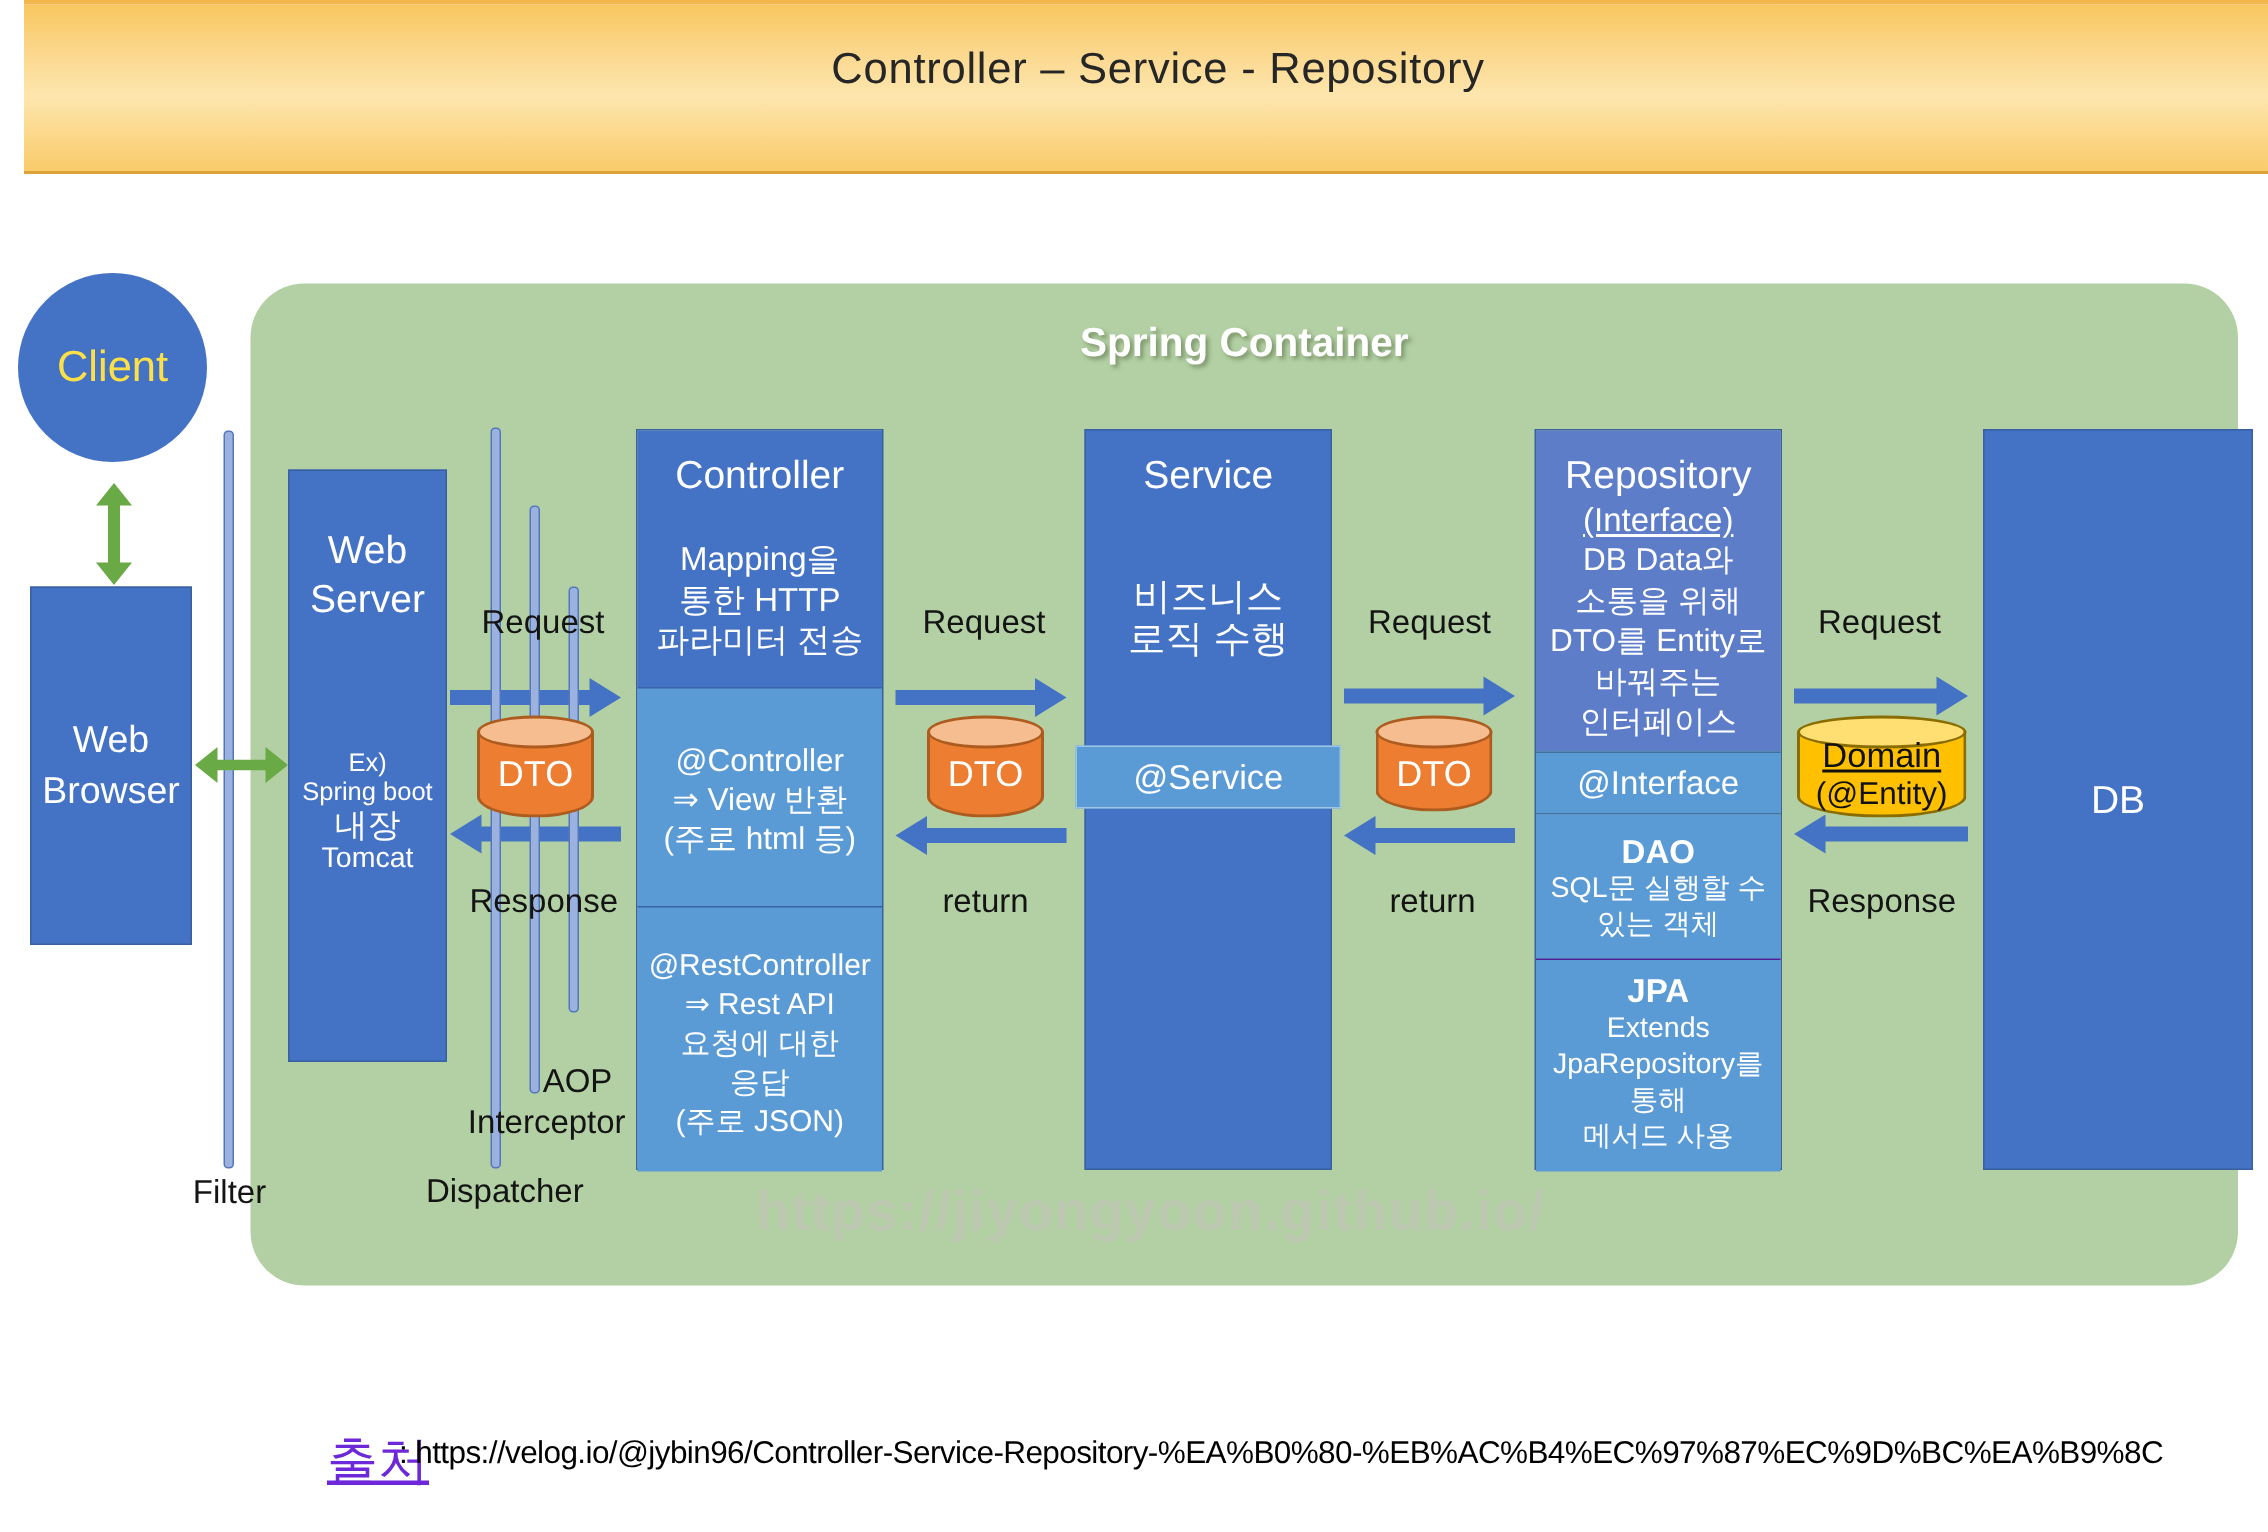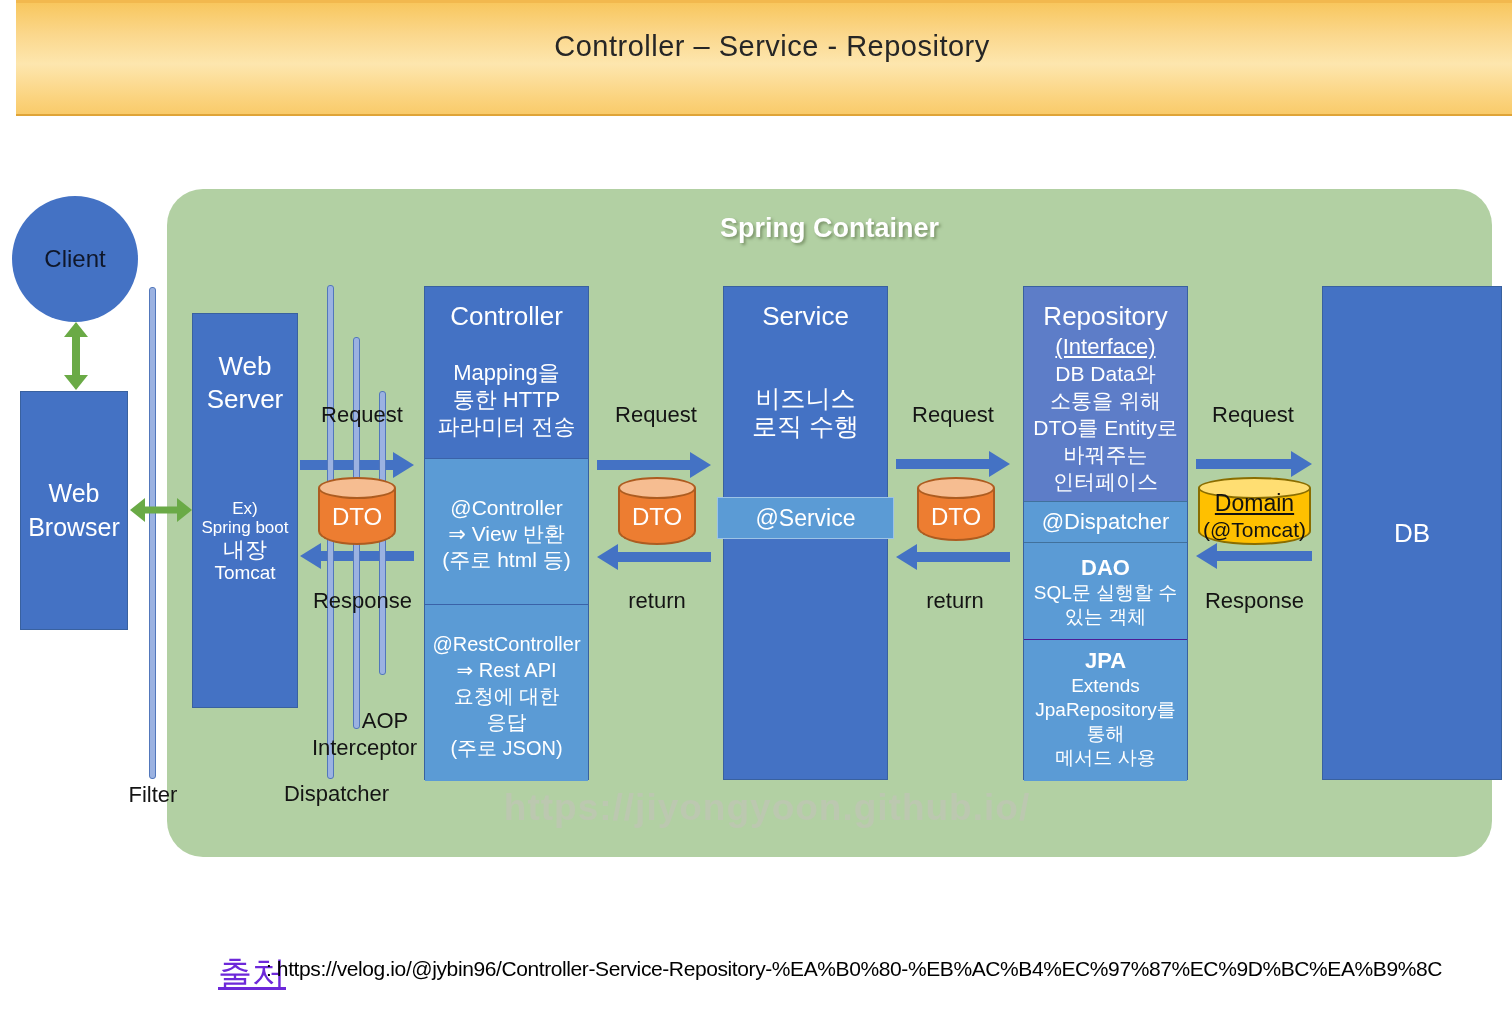--- a/index.html
+++ b/index.html
@@ -37,23 +37,23 @@
   }
 
   
   .bluebox {
     position:absolute; background:#4472c4; border:1px solid #39619f;
     color:#fff; text-align:center; z-index:2;
   }
 
   
   .client {
-    position:absolute; left:12px; top:196px; width:126px; height:126px;
-    border-radius:50%; background:#4472c4; color:#0f172a;
-    display:flex; align-items:center; justify-content:center; font-size:24px; z-index:2;
+    position:absolute; left:12px; top:182px; width:126px; height:126px;
+    border-radius:50%; background:#4472c4; color:#fde047;
+    display:flex; align-items:center; justify-content:center; font-size:29px; z-index:2;
   }
   .browser {
     left:20px; top:391px; width:108px; height:239px;
     display:flex; align-items:center; justify-content:center;
     font-size:25px; line-height:1.35;
   }
 
   
   .server { left:192px; top:313px; width:106px; height:395px; }
   .server .t  { position:absolute; left:0; top:36px;  width:100%; font-size:26px; line-height:1.27; }
@@ -278,21 +278,21 @@
     <div class="bot pre">@RestController
 ⇒ Rest API
 요청에 대한
 응답
 (주로 JSON)</div>
   </div>
   <div class="svc-band">@Service</div>
 
   <div class="bluebox repo">
     <div class="sec-top"></div>
-    <div class="sec-band">@Dispatcher</div>
+    <div class="sec-band">@Interface</div>
     <div class="sec-dao">
       <div class="sec-title">DAO</div>
       <div class="sec-desc pre">SQL문 실행할 수
 있는 객체</div>
     </div>
     <div class="sec-jpa">
       <div class="sec-title">JPA</div>
       <div class="sec-desc pre">Extends
 JpaRepository를
 통해
@@ -324,21 +324,21 @@
   <div class="cyl dto3">
     <div class="cyl-top"></div>
     <div class="cyl-body"></div>
     <div class="cyl-label">DTO</div>
   </div>
   <div class="cyl gold domain">
     <div class="cyl-top"></div>
     <div class="cyl-body"></div>
     <div class="dlab">
       <div class="d1">Domain</div>
-      <div class="d2">(@Tomcat)</div>
+      <div class="d2">(@Entity)</div>
     </div>
   </div>
 
   <div class="lbl lb-req1">Request</div>
   <div class="lbl lb-resp1">Response</div>
   <div class="lbl lb-req2">Request</div>
   <div class="lbl lb-ret1">return</div>
   <div class="lbl lb-req3">Request</div>
   <div class="lbl lb-ret2">return</div>
   <div class="lbl lb-req4">Request</div>

